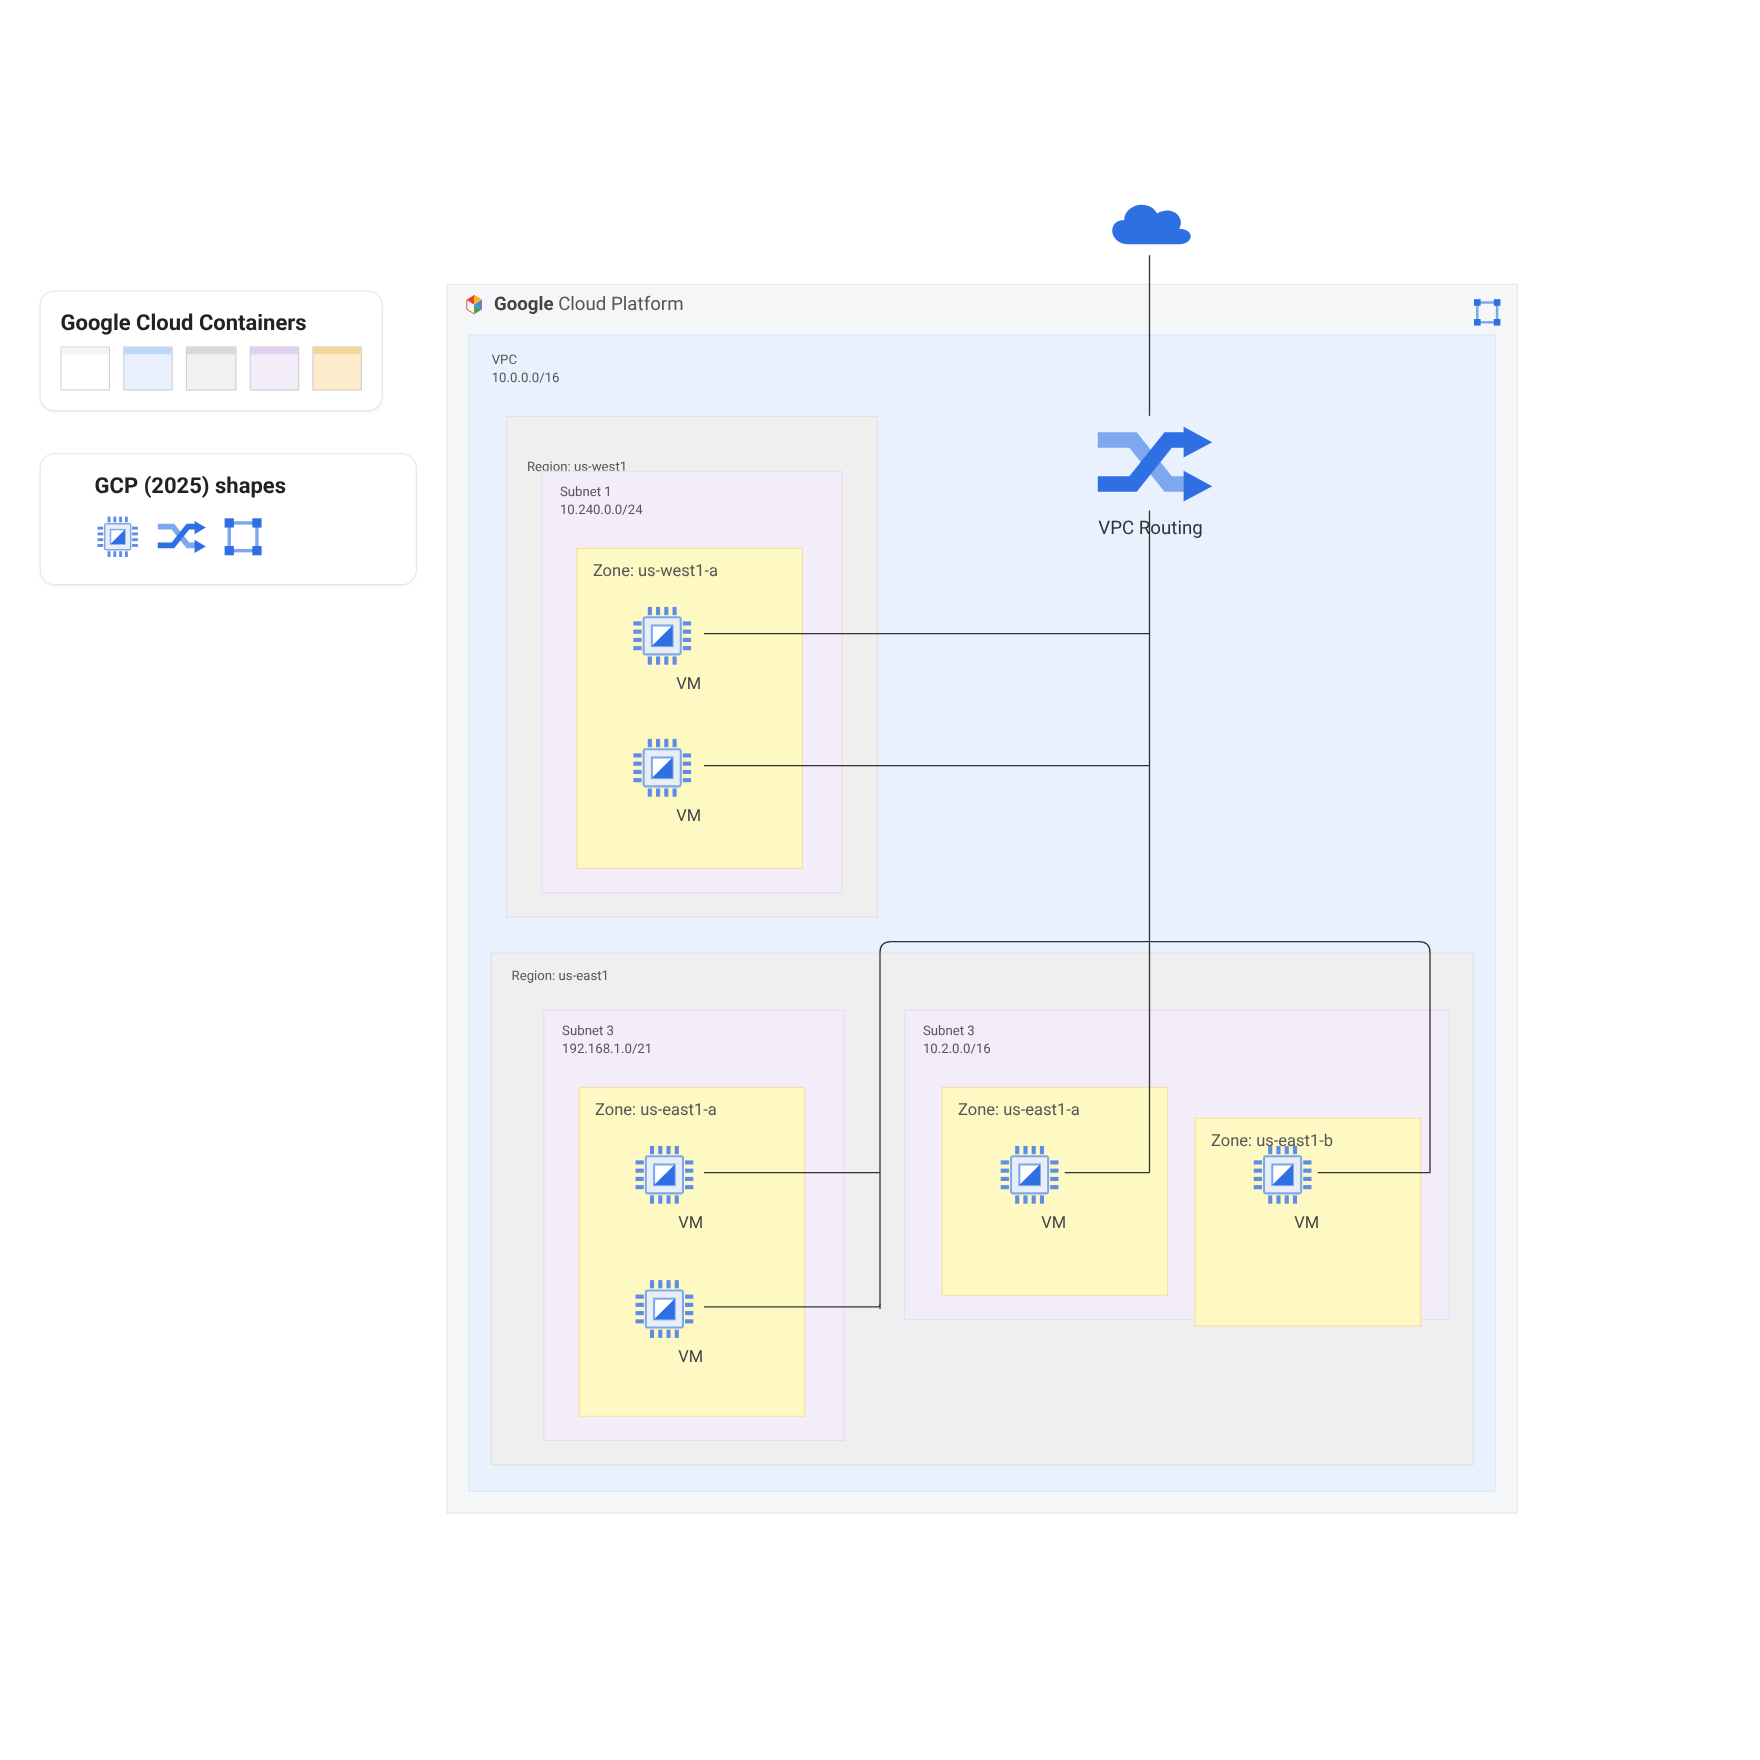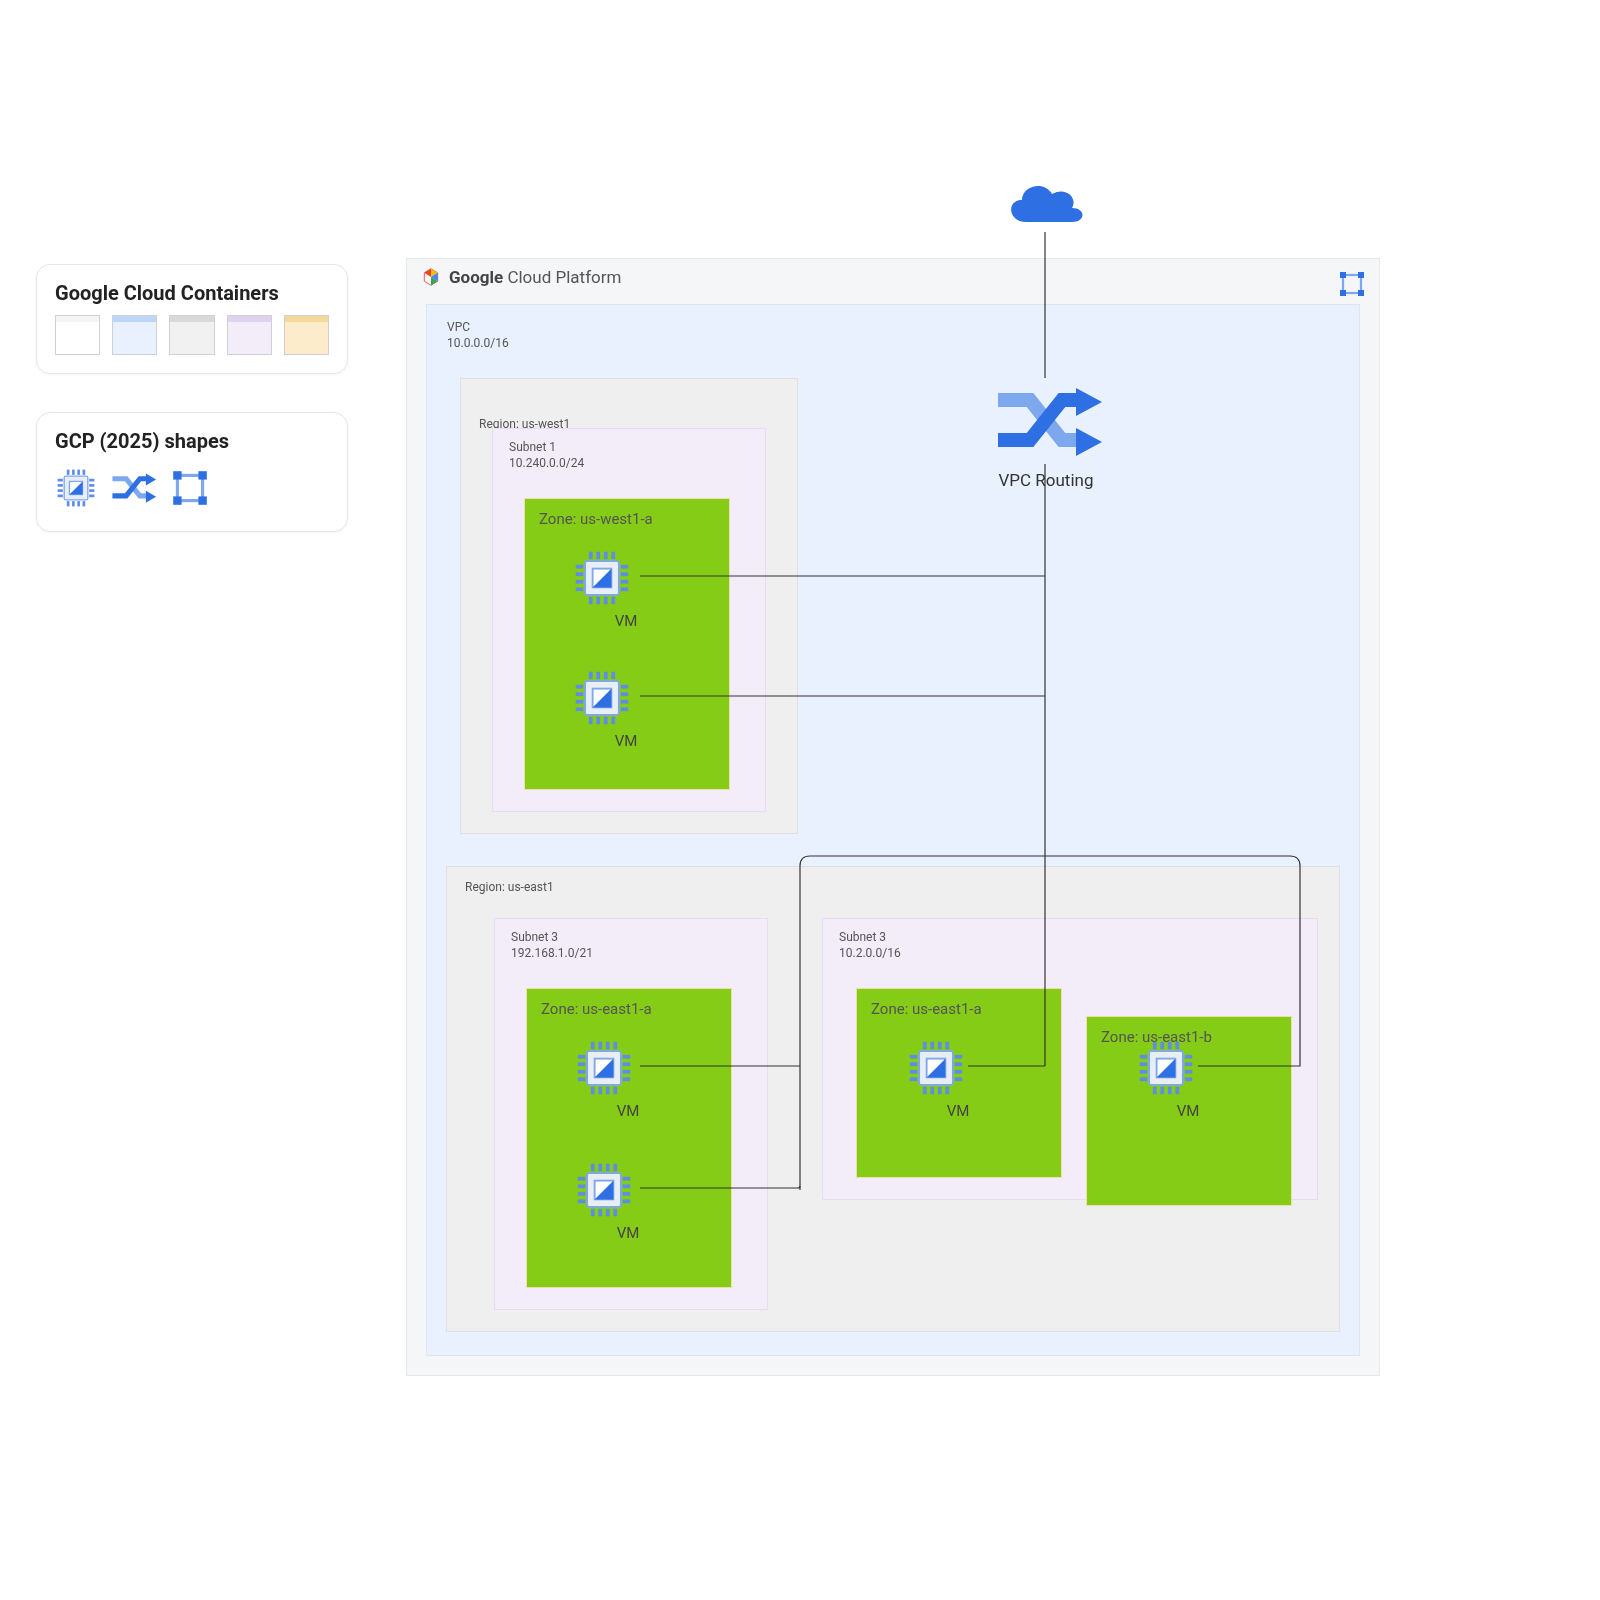--- a/index.html
+++ b/index.html
@@ -10,21 +10,21 @@
   .swatch{width:46px;height:38px;border:1px solid #d0d0d0;position:relative;}
   .swatch .bar{position:absolute;top:0;left:0;right:0;height:6px;}
   .shapes-row{display:flex;gap:12px;align-items:center;padding:8px 18px 18px 18px;}
   .platform-box{position:absolute;background:#f5f6f7;border:1px solid #e8e8e8;}
   .platform-header{position:absolute;top:8px;left:14px;display:flex;align-items:flex-end;gap:8px;font-size:17px;color:#555;}
   .platform-header .gcp-logo{width:20px;height:20px;}
   .vpc-box{position:absolute;background:#e8f1fd;border:1px solid #d7e6fb;}
   .box-label{position:absolute;font-size:12px;color:#555;line-height:1.35;}
   .region-box{position:absolute;background:#efefef;border:1px solid #e0e0e0;}
   .subnet-box{position:absolute;background:#f3edfa;border:1px solid #e6dcf3;}
-  .zone-box{position:absolute;background:#84cc16;border:1px solid #f4dca8;}
+  .zone-box{position:absolute;background:#fef9c3;border:1px solid #f4dca8;}
   .node-label{position:absolute;width:100%;text-align:center;font-size:15px;color:#444;}
   .routing-label{position:absolute;font-size:17px;color:#333;width:160px;text-align:center;}
   svg.overlay{position:absolute;top:0;left:0;pointer-events:none;}
   .square-icon{width:30px;height:30px;}
 </style>
 </head>
 <body>
 
 <div class="canvas">
 
@@ -42,21 +42,21 @@
         </div>
         <div class="swatch" style="background: rgb(243, 237, 250);">
           <div class="bar" style="background: rgb(224, 209, 241);"></div>
         </div>
         <div class="swatch" style="background: rgb(253, 236, 204);">
           <div class="bar" style="background: rgb(245, 215, 154);"></div>
         </div>
       </div>
   </div>
 
-  <div class="panel" style="left:36px;top:412px;width:310px;">
+  <div class="panel" style="left:36px;top:412px;width:310px;padding-left:31px;">
     <div class="panel-title">GCP (2025) shapes</div>
     <div class="shapes-row">
       <span><svg width="42" height="42" viewBox="0 0 64 64">
     <rect x="14" y="14" width="36" height="36" rx="2" fill="#e9eef6" stroke="#7da8ed" stroke-width="2"></rect>
     <rect x="22" y="22" width="20" height="20" fill="#fff" stroke="#7da8ed" stroke-width="2"></rect>
     <path d="M22 42 L42 22 L42 42 Z" fill="#2f6fe4"></path>
     <rect x="18" y="4" width="4" height="8" fill="#5e8ce8"></rect>
             <rect x="18" y="52" width="4" height="8" fill="#5e8ce8"></rect>
             <rect x="4" y="18" width="8" height="4" fill="#5e8ce8"></rect>
             <rect x="52" y="18" width="8" height="4" fill="#5e8ce8"></rect>

